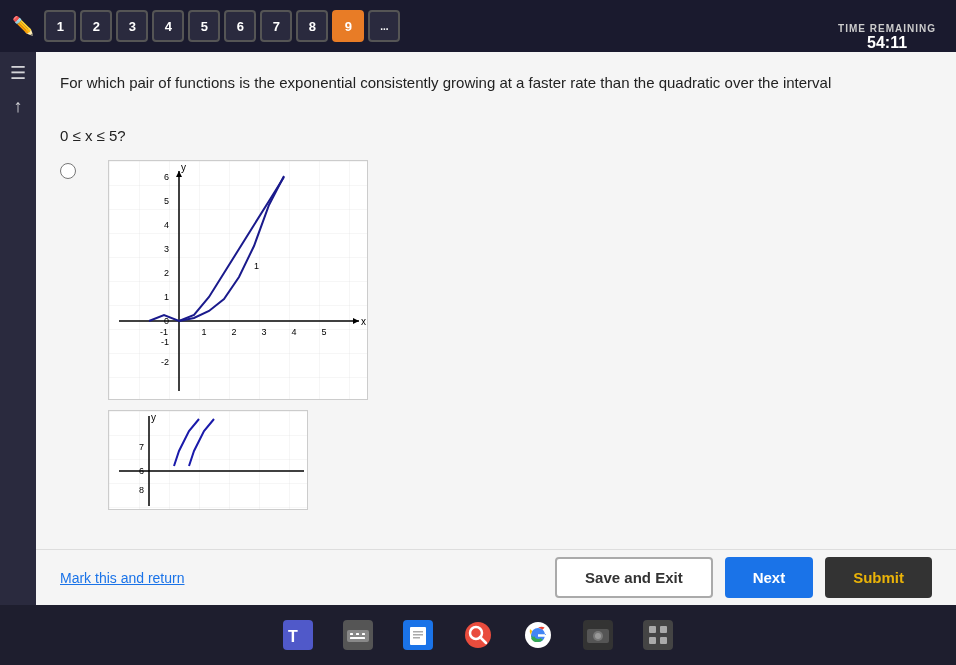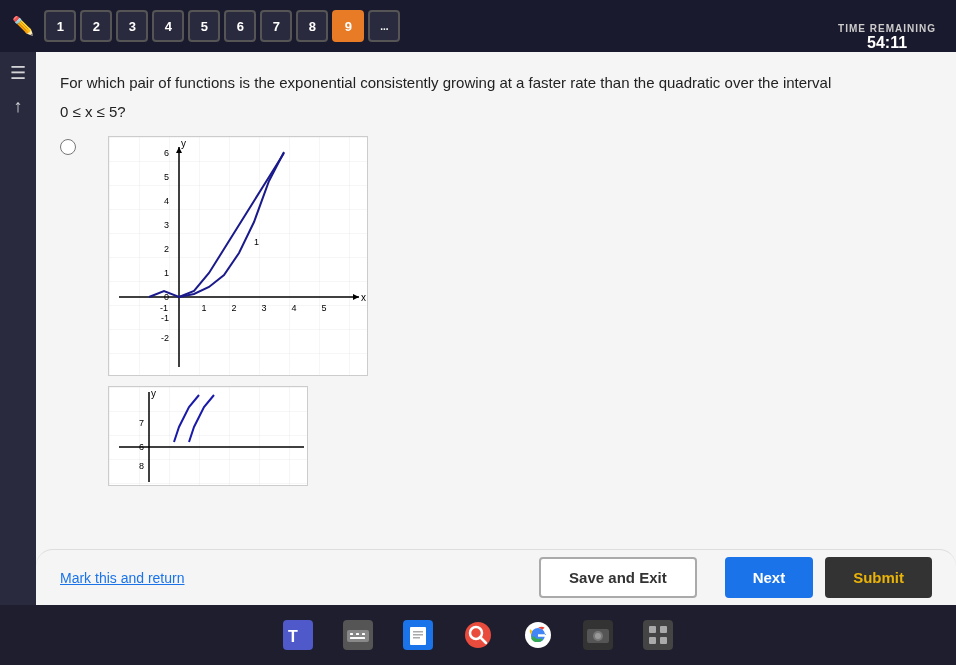--- a/index.html
+++ b/index.html
@@ -107,21 +107,21 @@
       right: 0;
       bottom: 60px;
       background: #f5f5f5;
       padding: 20px 24px;
       overflow-y: auto;
     }
 
     .question-text {
       font-size: 15px;
       color: #222;
-      margin-bottom: 8px;
+      margin-bottom: 32px;
       line-height: 1.5;
     }
 
     .interval-text {
       font-size: 15px;
       color: #222;
       margin-bottom: 16px;
     }
 
     .radio-option {
@@ -157,21 +157,20 @@
       bottom: 60px;
       left: 36px;
       right: 0;
       height: 56px;
       background: #f5f5f5;
       border-top: 1px solid #ddd;
       display: flex;
       align-items: center;
       justify-content: space-between;
       padding: 0 24px;
-      border-radius: 17px;
     }
 
     .mark-return {
       color: #1a73e8;
       text-decoration: underline;
       font-size: 14px;
       cursor: pointer;
       background: none;
       border: none;
     }
@@ -195,21 +194,20 @@
 
     .btn-next {
       padding: 10px 28px;
       background: #1a73e8;
       border: none;
       border-radius: 4px;
       font-size: 15px;
       font-weight: bold;
       color: white;
       cursor: pointer;
-      margin-left: 16px;
     }
 
     .btn-submit {
       padding: 10px 28px;
       background: #333;
       border: none;
       border-radius: 4px;
       font-size: 15px;
       font-weight: bold;
       color: #eab308;

